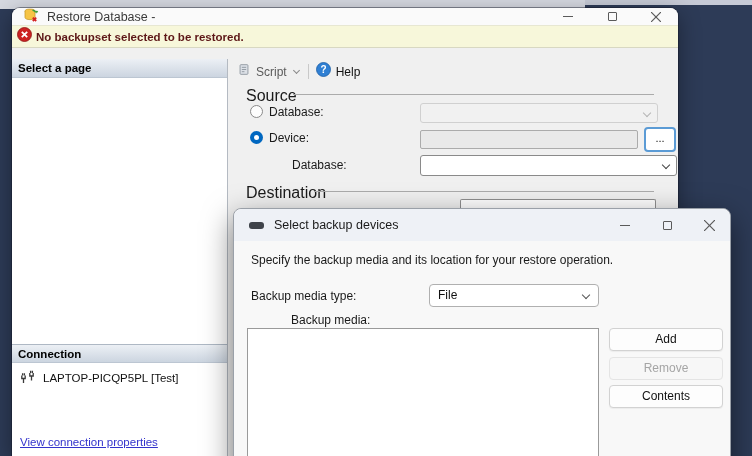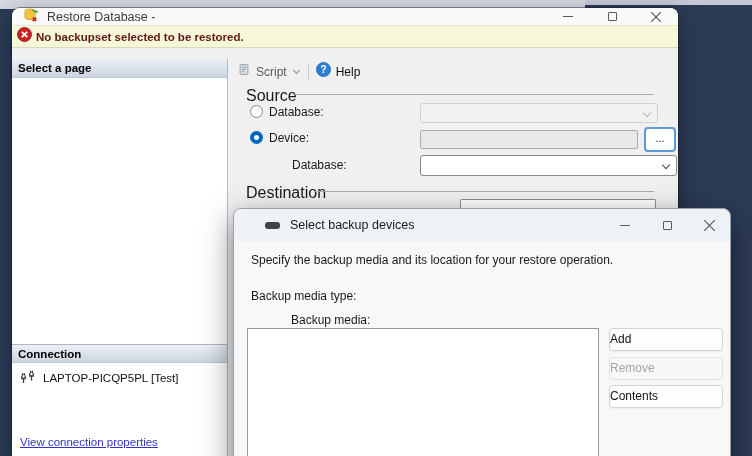--- a/index.html
+++ b/index.html
@@ -90,38 +90,38 @@
   .partial-ctl { position:absolute; background:#fff; border:1px solid #8f8f8f; border-bottom:none; border-radius:2px 2px 0 0; }
 
   
   .dialog {
     position:absolute; left:233px; top:208px; width:498px; height:280px;
     background:#f8f8f8; border-radius:8px; border:1px solid #9aa0a8;
     box-shadow:0 10px 30px rgba(0,0,0,.5);
   }
   .dlg-titlebar {
     height:32px; background:#eef1f6; border-radius:8px 8px 0 0;
-    display:flex; align-items:center; padding-left:31px;
+    display:flex; align-items:center; padding-left:15px;
   }
   .dlg-device-glyph { width:15px; height:7px; background:#3f434a; border-radius:3px; }
   .dlg-title { font-size:12.5px; color:#1a1a1a; margin-left:10px; flex:1; }
   .dlg-btn { width:42px; height:32px; display:flex; align-items:center; justify-content:center; }
   .dlg-instruction { position:absolute; left:17px; top:44px; font-size:12px; color:#1a1a1a; }
   .dlg-label { position:absolute; font-size:12px; color:#1a1a1a; }
   .dlg-combo {
     position:absolute; left:195px; top:75px; width:170px; height:23px;
     background:#fff; border:1px solid #b0b0b0; border-radius:4px;
     font-size:12px; color:#111; padding:3px 0 0 8px; cursor:pointer;
   }
   .dlg-combo .chev { position:absolute; right:9px; top:7px; width:6px; height:6px; border-right:1.3px solid #555; border-bottom:1.3px solid #555; transform:rotate(45deg); }
   .dlg-listbox { position:absolute; left:13px; top:119px; width:352px; height:155px; background:#fff; border:1px solid #9a9a9a; }
   .dlg-side-btn {
     position:absolute; left:375px; width:114px; height:23px;
     background:#fdfdfd; border:1px solid #d2d2d2; border-radius:4px;
-    font-size:12px; color:#111; line-height:20px; cursor:pointer;
+    font-size:12px; color:#111; text-align:center; line-height:20px; cursor:pointer;
     box-shadow:0 1px 1px rgba(0,0,0,.05);
   }
   .dlg-side-btn.disabled { background:#f7f7f7; color:#a5a5a5; border-color:#e4e4e4; cursor:default; box-shadow:none; }
 
   .x-glyph line { stroke:#5a5a5a; stroke-width:1.2; }
 </style>
 </head>
 <body>
 
 <div class="screen">
@@ -255,20 +255,24 @@
         <svg class="x-glyph" width="11" height="11">
             <line x1="0" y1="0" x2="11" y2="11"></line>
             <line x1="11" y1="0" x2="0" y2="11"></line>
           </svg>
       </div>
     </div>
 
     <div class="dlg-instruction">Specify the backup media and its location for your restore operation.</div>
 
     <span class="dlg-label" style="left:17px; top:80px;">Backup media type:</span>
+    <div class="dlg-combo">
+      <span>File</span>
+      <span class="chev"></span>
+    </div>
 
     <span class="dlg-label" style="left:17px; top:104px;margin-left:40px;">Backup media:</span>
     <div class="dlg-listbox"></div>
 
     <div class="dlg-side-btn" style="top:119px;">Add</div>
     <div class="dlg-side-btn disabled" style="top:148px;">Remove</div>
     <div class="dlg-side-btn" style="top:176px;">Contents</div>
   </div>
 </div>
 

